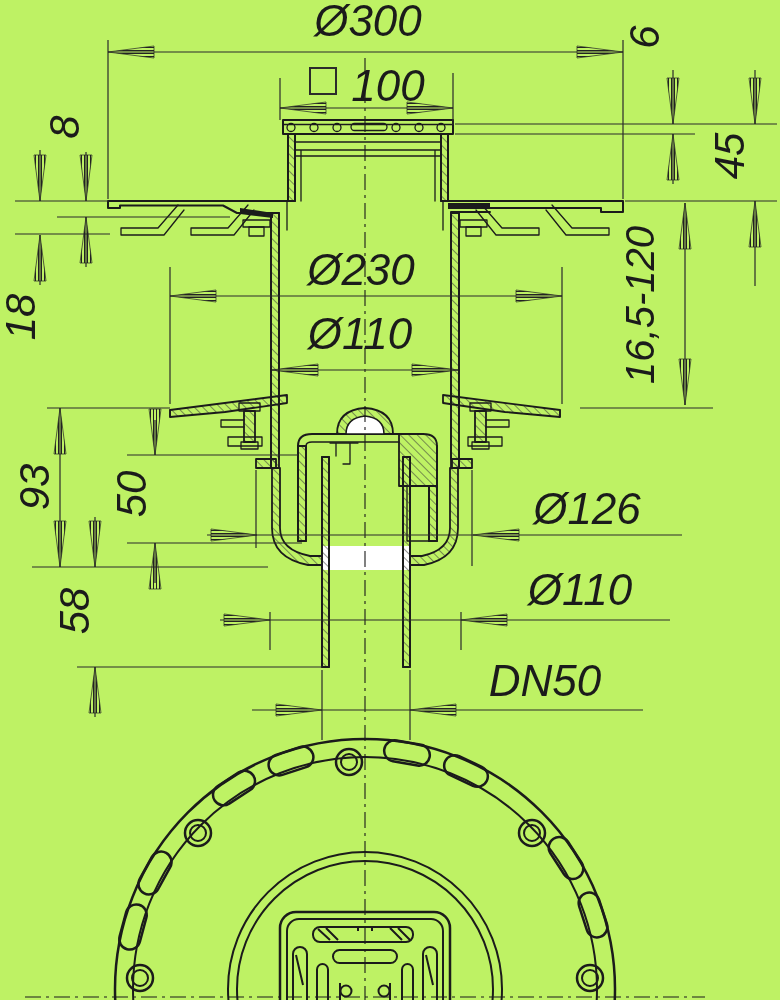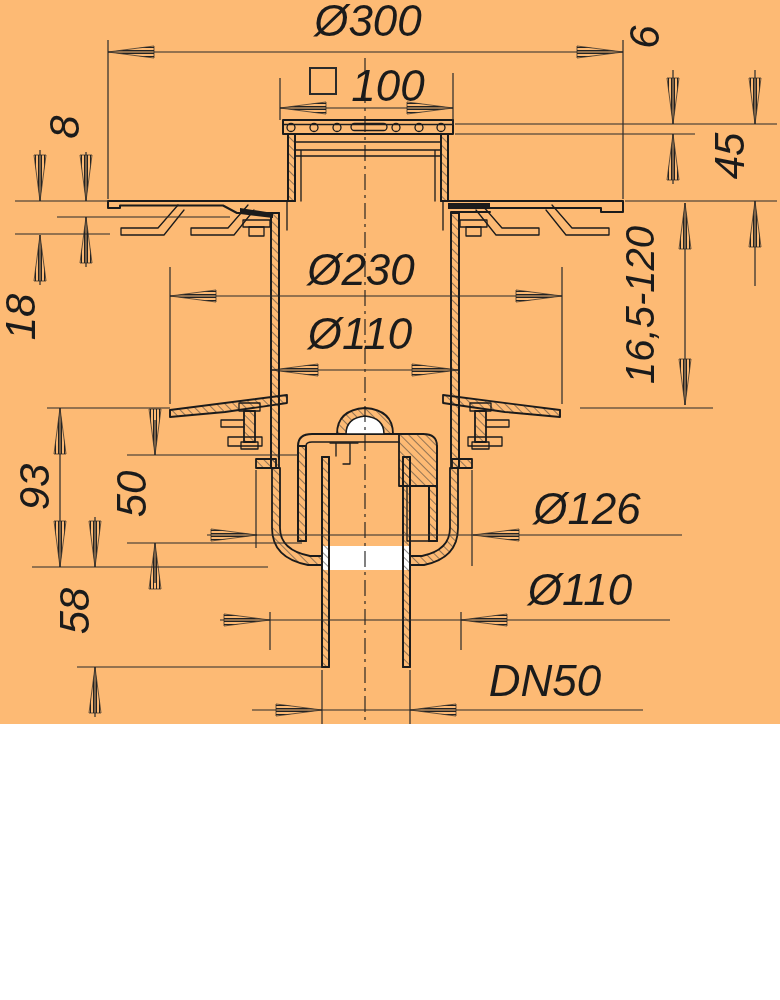--- a/index.html
+++ b/index.html
@@ -1,16 +1,16 @@
 <!DOCTYPE html>
 <html><head>
 <meta charset="utf-8">
 <style>
   html,body{margin:0;padding:0;background:#ffffff;}
-  #stage{position:relative;width:780px;height:724px;background:#fdba74;overflow:hidden;}
+  #stage{position:relative;width:780px;height:1000px;background:#bef264;overflow:hidden;}
   svg{position:absolute;left:0;top:0;}
   .dim{font-family:"Liberation Sans","DejaVu Sans",sans-serif;font-style:italic;font-size:44px;fill:#1b1b1b;}
   .dimr{font-family:"Liberation Sans","DejaVu Sans",sans-serif;font-style:italic;font-size:42px;fill:#1b1b1b;}
   .dimr2{font-family:"Liberation Sans","DejaVu Sans",sans-serif;font-style:italic;font-size:40px;fill:#1b1b1b;}
   .geo{stroke:#1b1b1b;fill:none;stroke-width:2;stroke-linejoin:round;stroke-linecap:round;}
   .thin{stroke-width:1.3;}
   .dl{stroke:#2b2b2b;fill:none;stroke-width:1.2;}
   .aH{fill:url(#pah);stroke:#222;stroke-width:.7;}
   .aV{fill:url(#pav);stroke:#222;stroke-width:.7;}
   .hat{fill:url(#ph);stroke:#1b1b1b;stroke-width:1.8;stroke-linejoin:round;}

